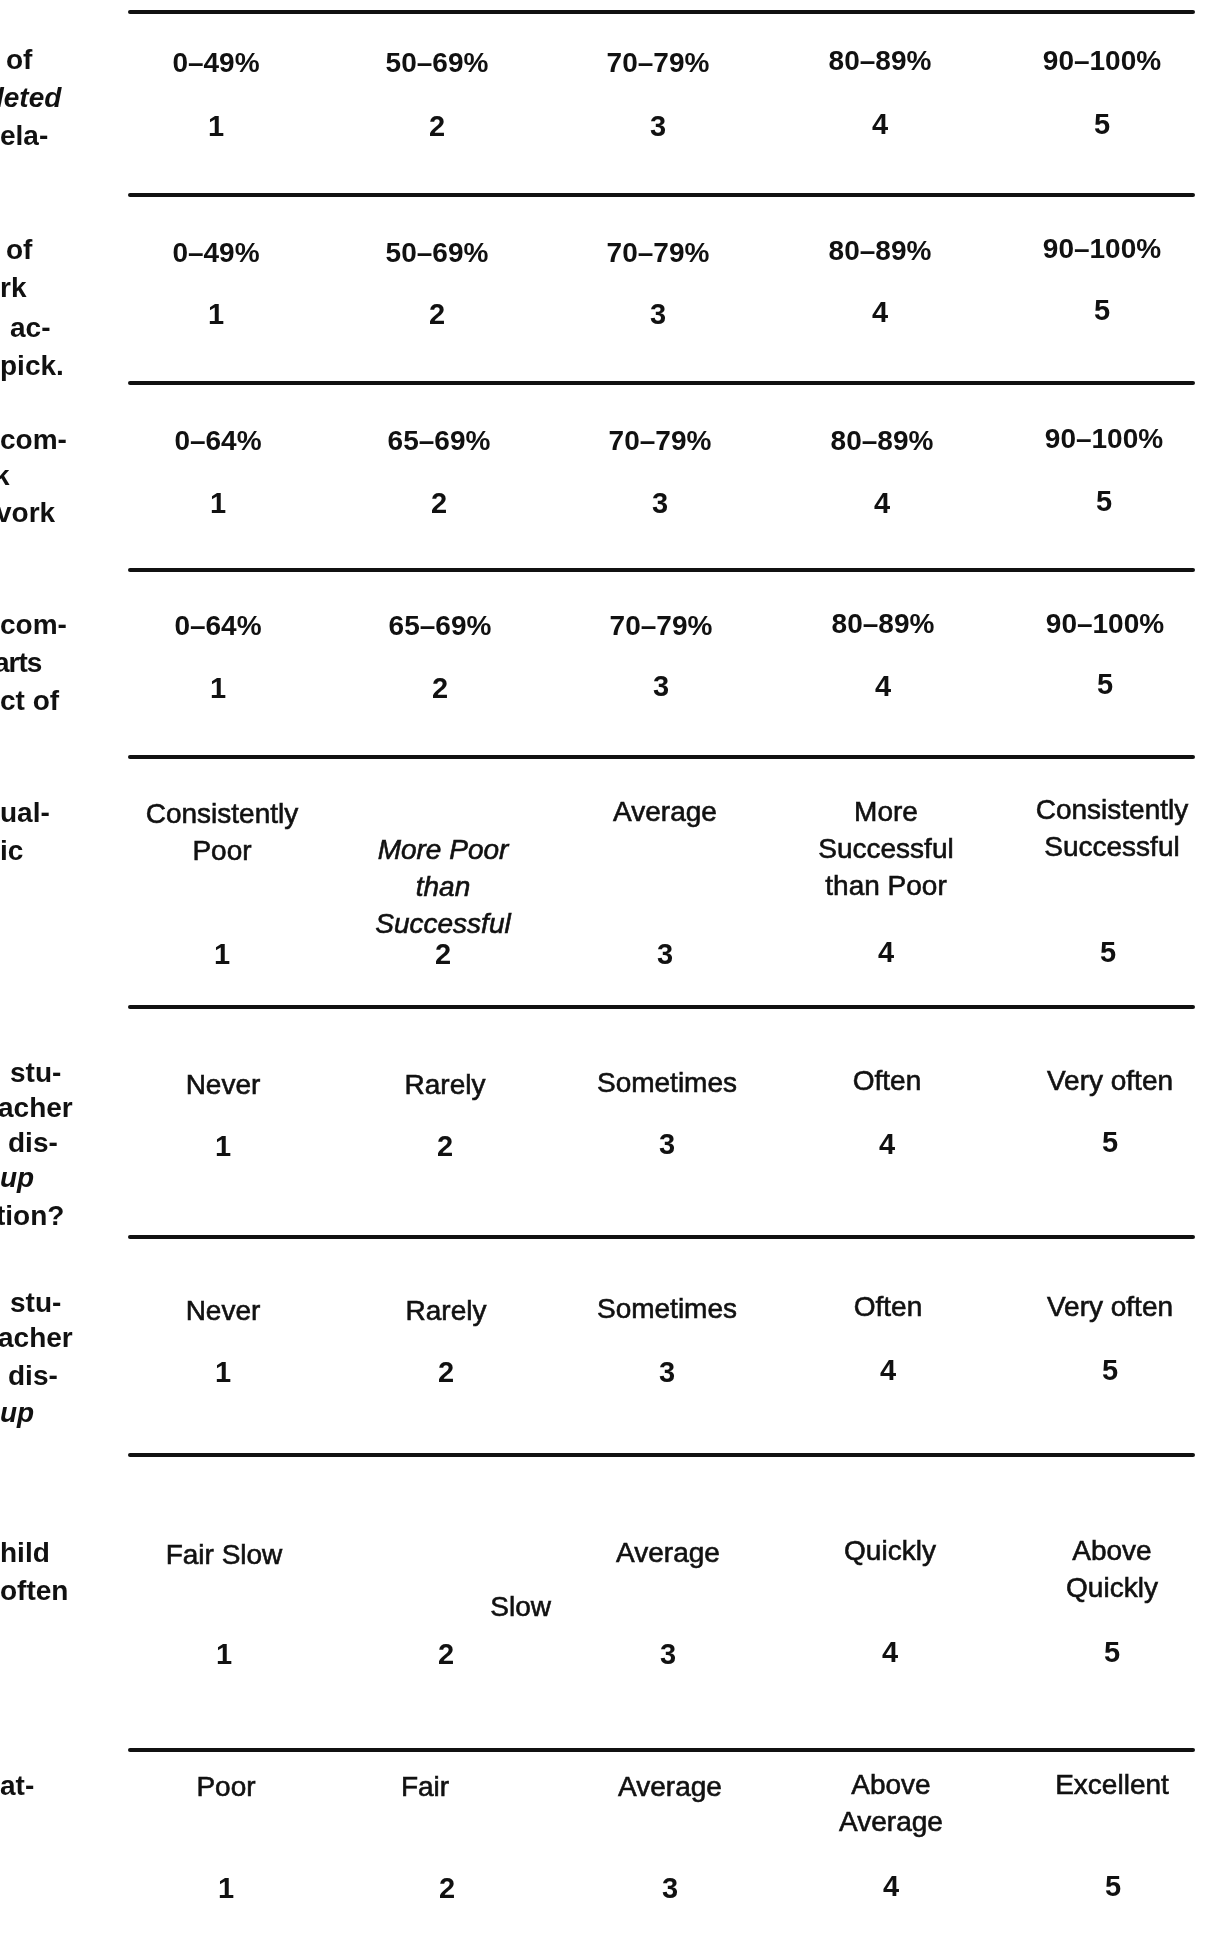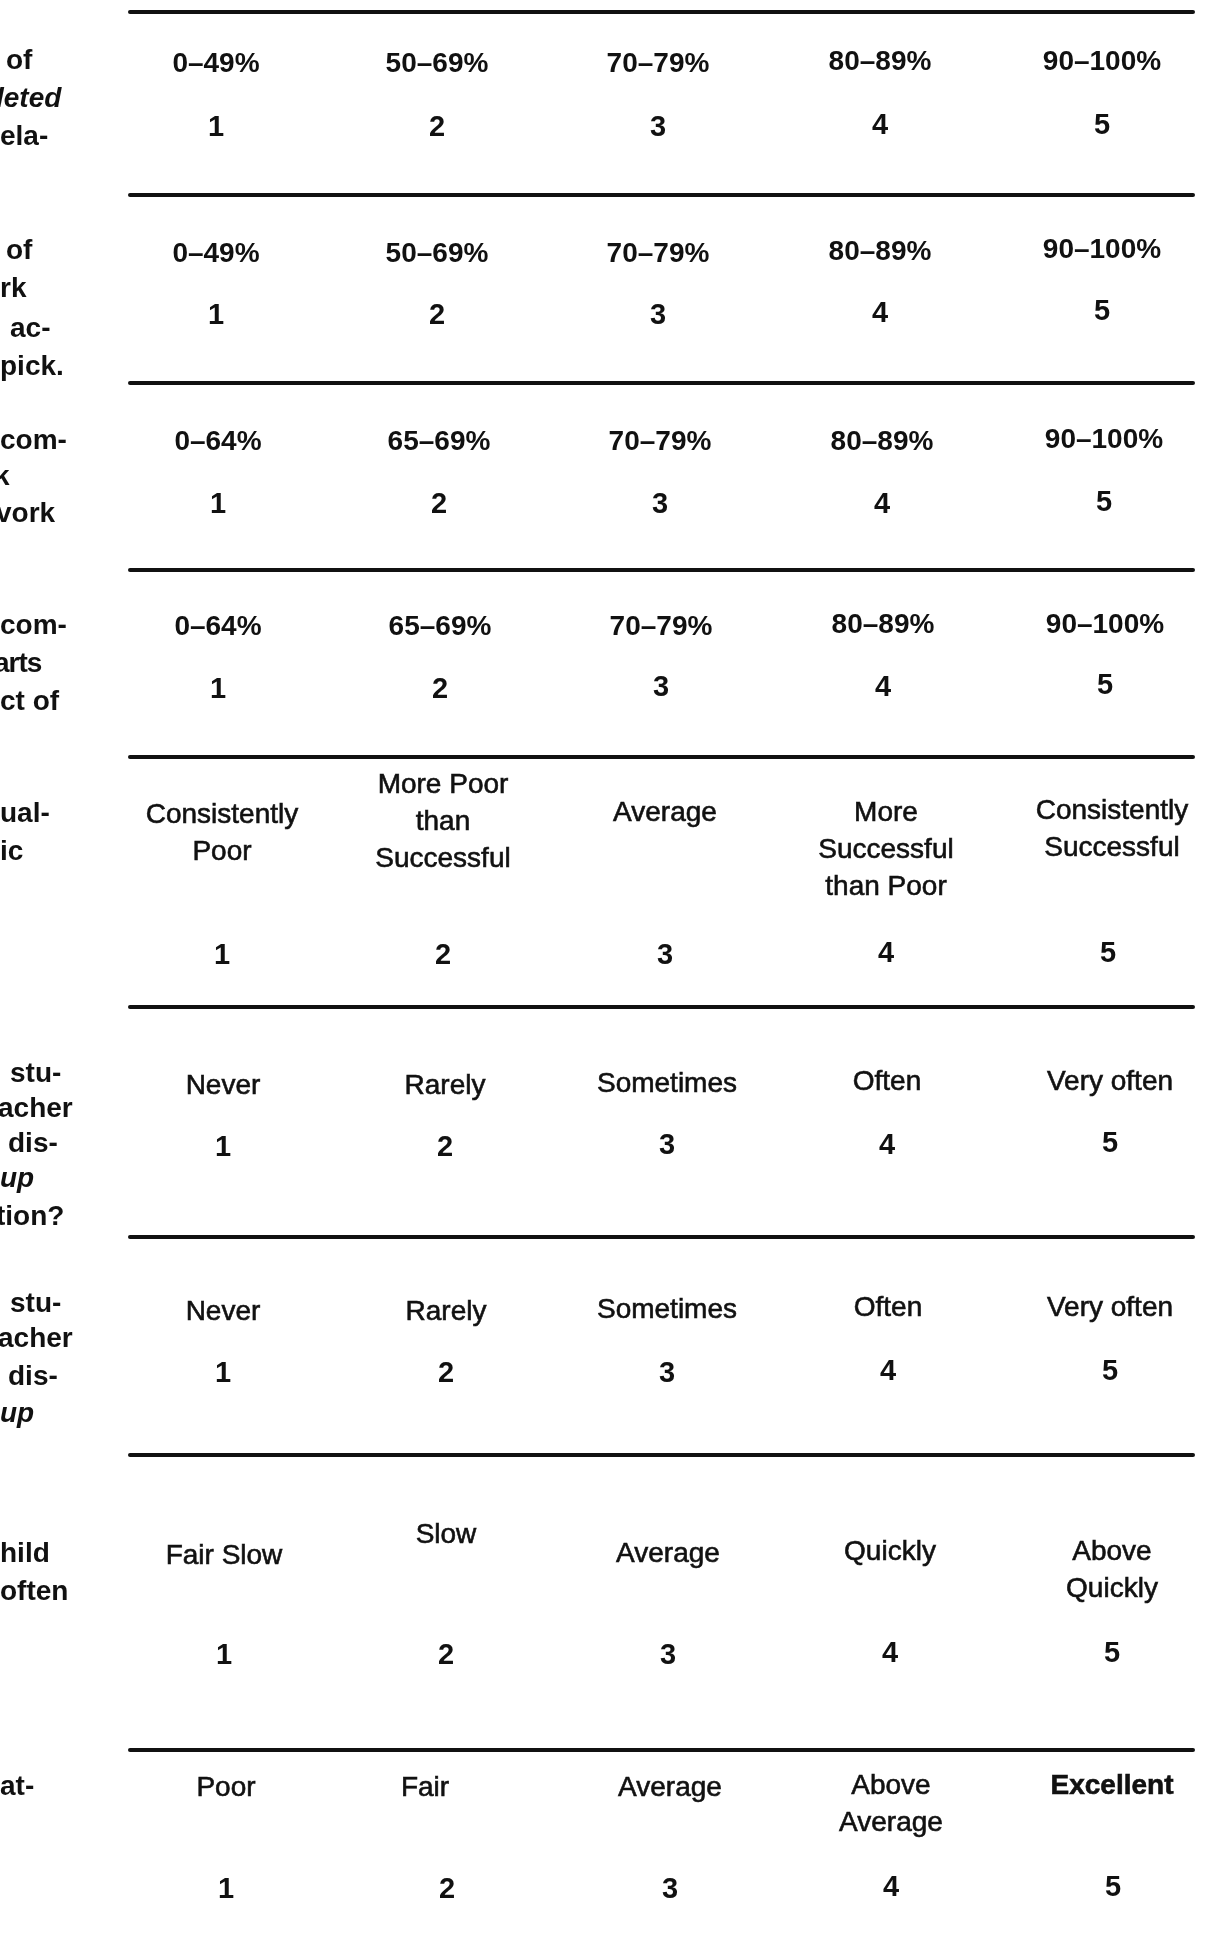--- a/index.html
+++ b/index.html
@@ -115,21 +115,21 @@
 </div>
 
 <div>
   <span class="label-line" style="top:797px; left:0px;">ual-</span>
   <span class="label-line" style="top:835px; left:0px;">ic</span>
 
   <div class="cell normal" style="left:222px; top:795px;">
     <div>Consistently</div>
     <div>Poor</div>
   </div>
-  <div class="cell normal" style="left:443px; top:765px;">
+  <div class="cell normal" style="left:443px; top:831px;font-style:italic;">
     <div>More Poor</div>
     <div>than</div>
     <div>Successful</div>
   </div>
   <div class="cell normal" style="left:665px; top:793px;">
     <div>Average</div>
   </div>
   <div class="cell normal" style="left:886px; top:793px;">
     <div>More</div>
     <div>Successful</div>
@@ -186,21 +186,21 @@
   <span class="num" style="left:1110px; top:1354px;">5</span>
 </div>
 
 <div>
   <span class="label-line" style="top:1537px; left:0px;text-align:center;">hild</span>
   <span class="label-line" style="top:1575px; left:0px;">often</span>
 
   <div class="cell normal" style="left:224px; top:1536px;">
     <div>Fair Slow</div>
   </div>
-  <div class="cell normal" style="left:446px; top:1515px;">
+  <div class="cell normal" style="left:446px; top:1588px;text-align:right;">
     <div>Slow</div>
   </div>
   <div class="cell normal" style="left:668px; top:1534px;">
     <div>Average</div>
   </div>
   <div class="cell normal" style="left:890px; top:1532px;">
     <div>Quickly</div>
   </div>
   <div class="cell normal" style="left:1112px; top:1532px;">
     <div>Above</div>
@@ -223,21 +223,21 @@
   <div class="cell normal" style="left:425px; top:1768px;">
     <div>Fair</div>
   </div>
   <div class="cell normal" style="left:670px; top:1768px;">
     <div>Average</div>
   </div>
   <div class="cell normal" style="left:891px; top:1766px;">
     <div>Above</div>
     <div>Average</div>
   </div>
-  <div class="cell normal" style="left:1112px; top:1766px;font-weight:bold;">
+  <div class="cell normal" style="left:1112px; top:1766px;">
     <div>Excellent</div>
   </div>
 
   <span class="num" style="left:226px; top:1872px;">1</span>
   <span class="num" style="left:447px; top:1872px;">2</span>
   <span class="num" style="left:670px; top:1872px;">3</span>
   <span class="num" style="left:891px; top:1870px;">4</span>
   <span class="num" style="left:1113px; top:1870px;">5</span>
 </div>
 

